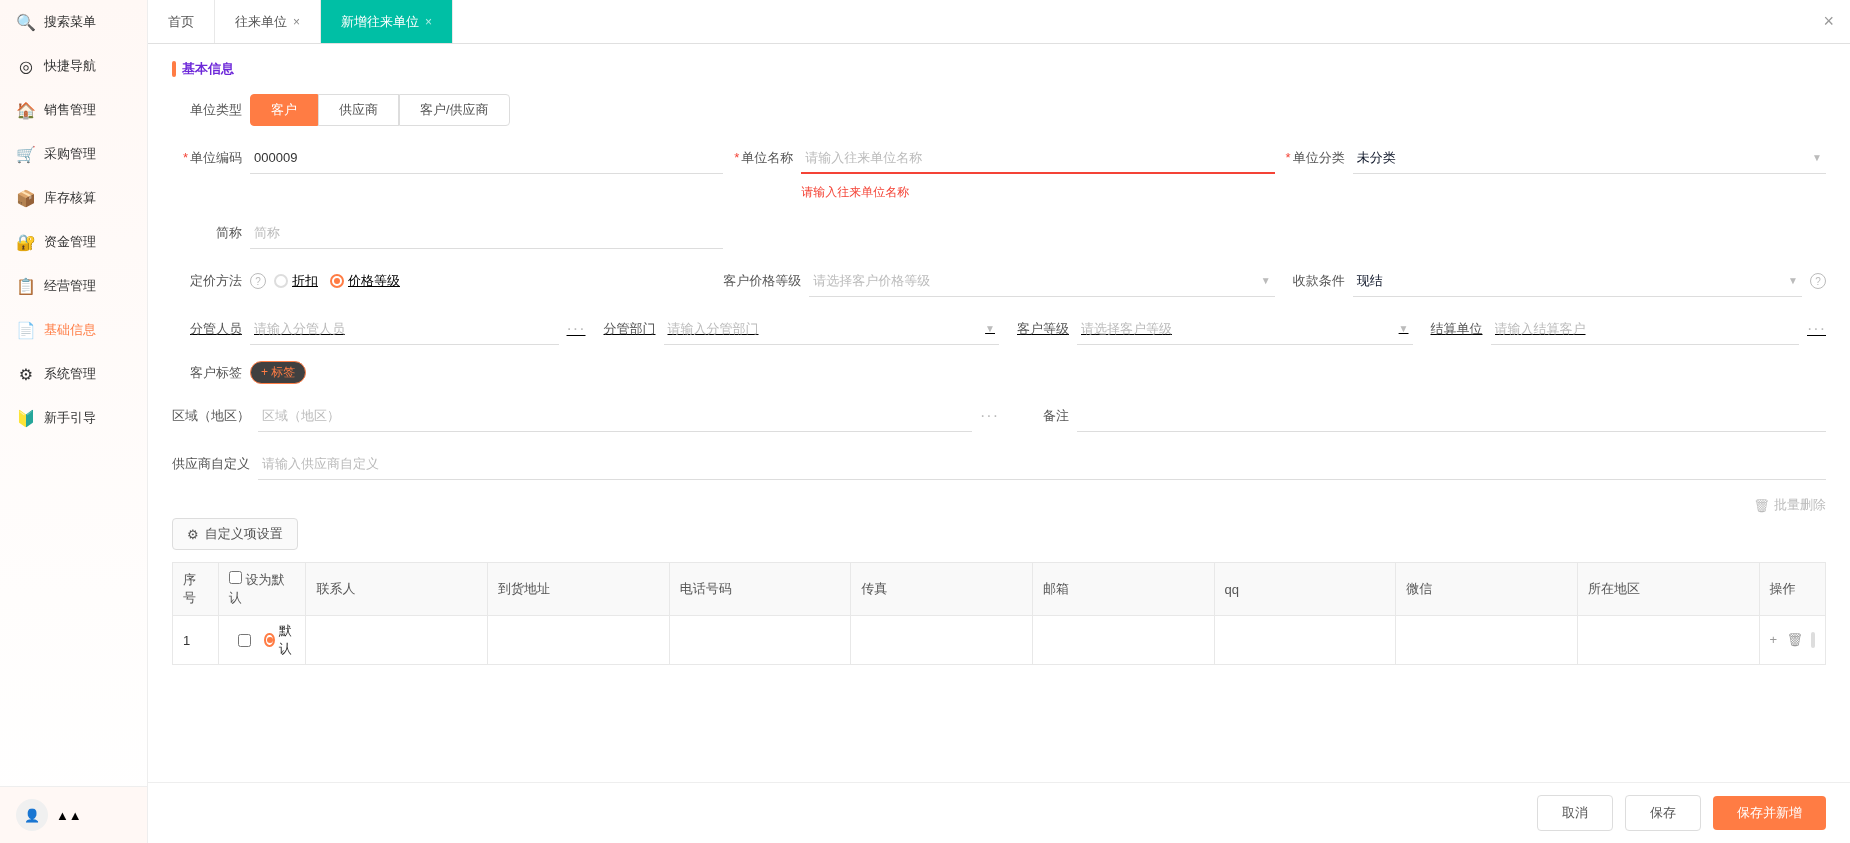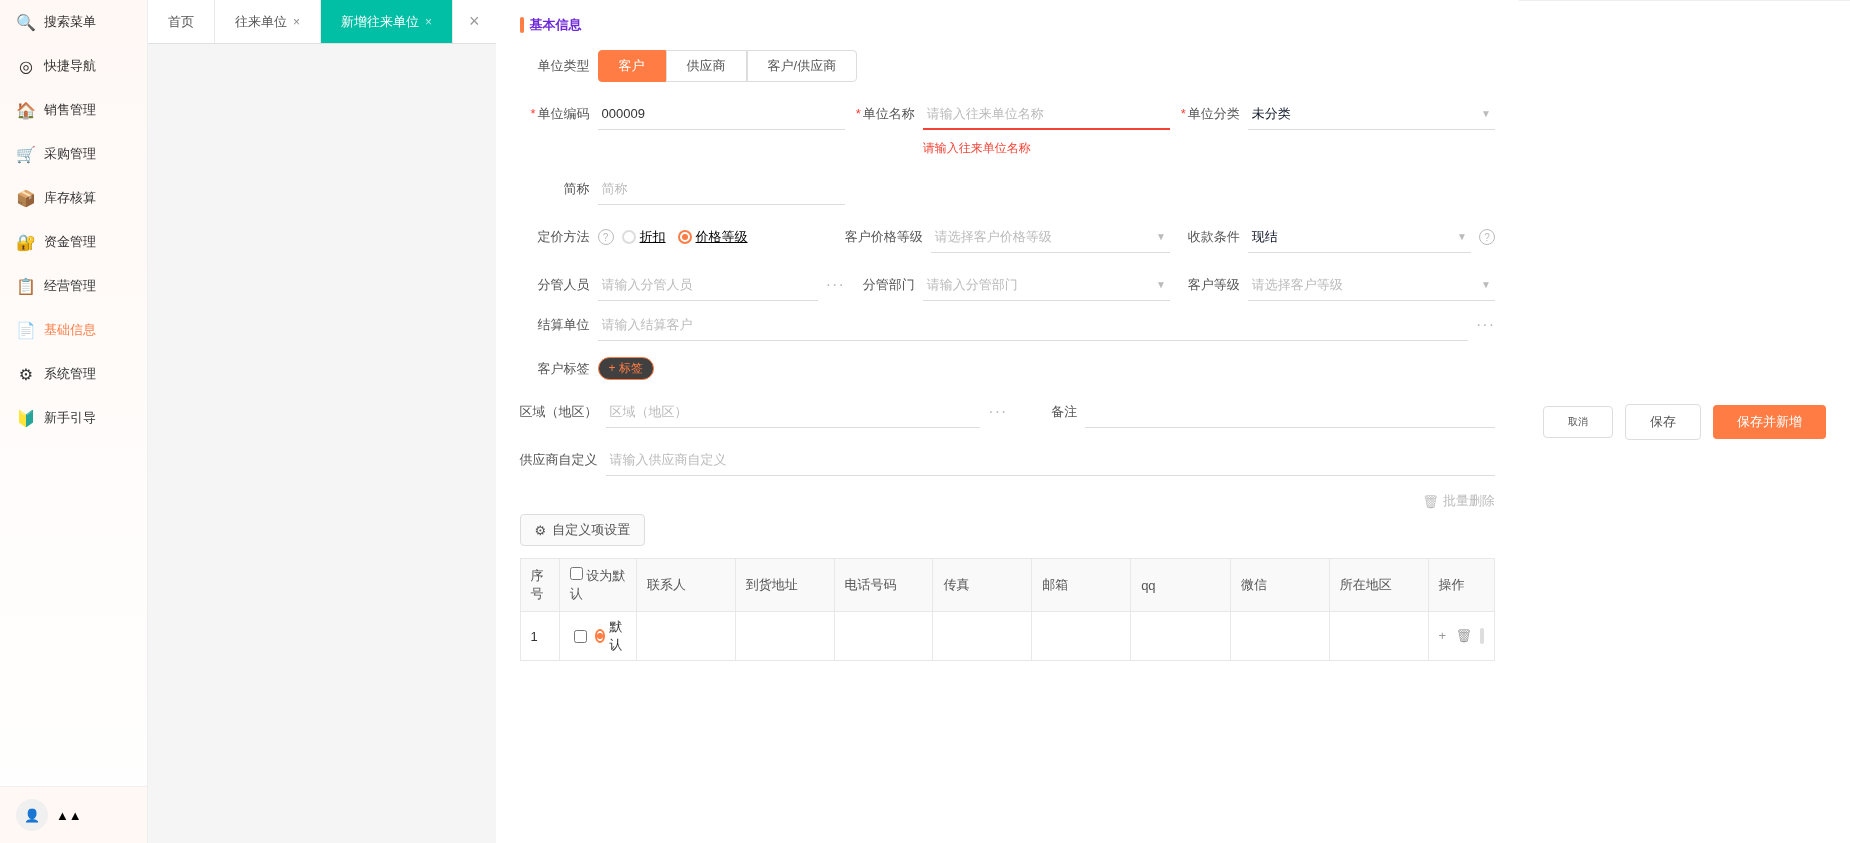--- a/index.html
+++ b/index.html
@@ -47,21 +47,21 @@
       background: #f0f0f0;
       display: flex;
       align-items: center;
       justify-content: center;
     }
 
     
     .main {
       flex: 1;
       display: flex;
-      flex-direction: row;
+      flex-direction: column;
       overflow: hidden;
     }
 
     
     .tab-bar {
       display: flex;
       align-items: center;
       background: #fff;
       border-bottom: 1px solid #e0e0e0;
       height: 44px;
@@ -344,21 +344,21 @@
       gap: 12px;
       flex-shrink: 0;
     }
     .btn-cancel {
       padding: 8px 24px;
       border: 1px solid #ddd;
       background: #fff;
       border-radius: 4px;
       cursor: pointer;
       color: #555;
-      font-size: 10px;
+      font-size: 13px;
     }
     .btn-save {
       padding: 8px 24px;
       border: 1px solid #ddd;
       background: #fff;
       border-radius: 4px;
       cursor: pointer;
       color: #555;
       font-size: 13px;
     }
@@ -516,21 +516,21 @@
       <div class="form-field">
         <span class="form-label">收款条件</span>
         <div class="form-select-wrapper">
           <span class="form-select-value">现结</span>
           <span class="chevron-icon">▼</span>
         </div>
         <span class="help-icon">?</span>
       </div>
     </div>
 
-    <div class="form-row" style="align-items:flex-start;">
+    <div class="form-row" style="align-items:flex-start;text-decoration:underline;">
       <div class="form-field">
         <span class="form-label">分管人员</span>
         <input class="form-input" type="text" placeholder="请输入分管人员" style="">
         <span class="dots-btn">···</span>
       </div>
       <div class="form-field">
         <span class="form-label">分管部门</span>
         <div class="form-select-wrapper">
           <span class="form-select-value placeholder">请输入分管部门</span>
           <span class="chevron-icon">▼</span>

